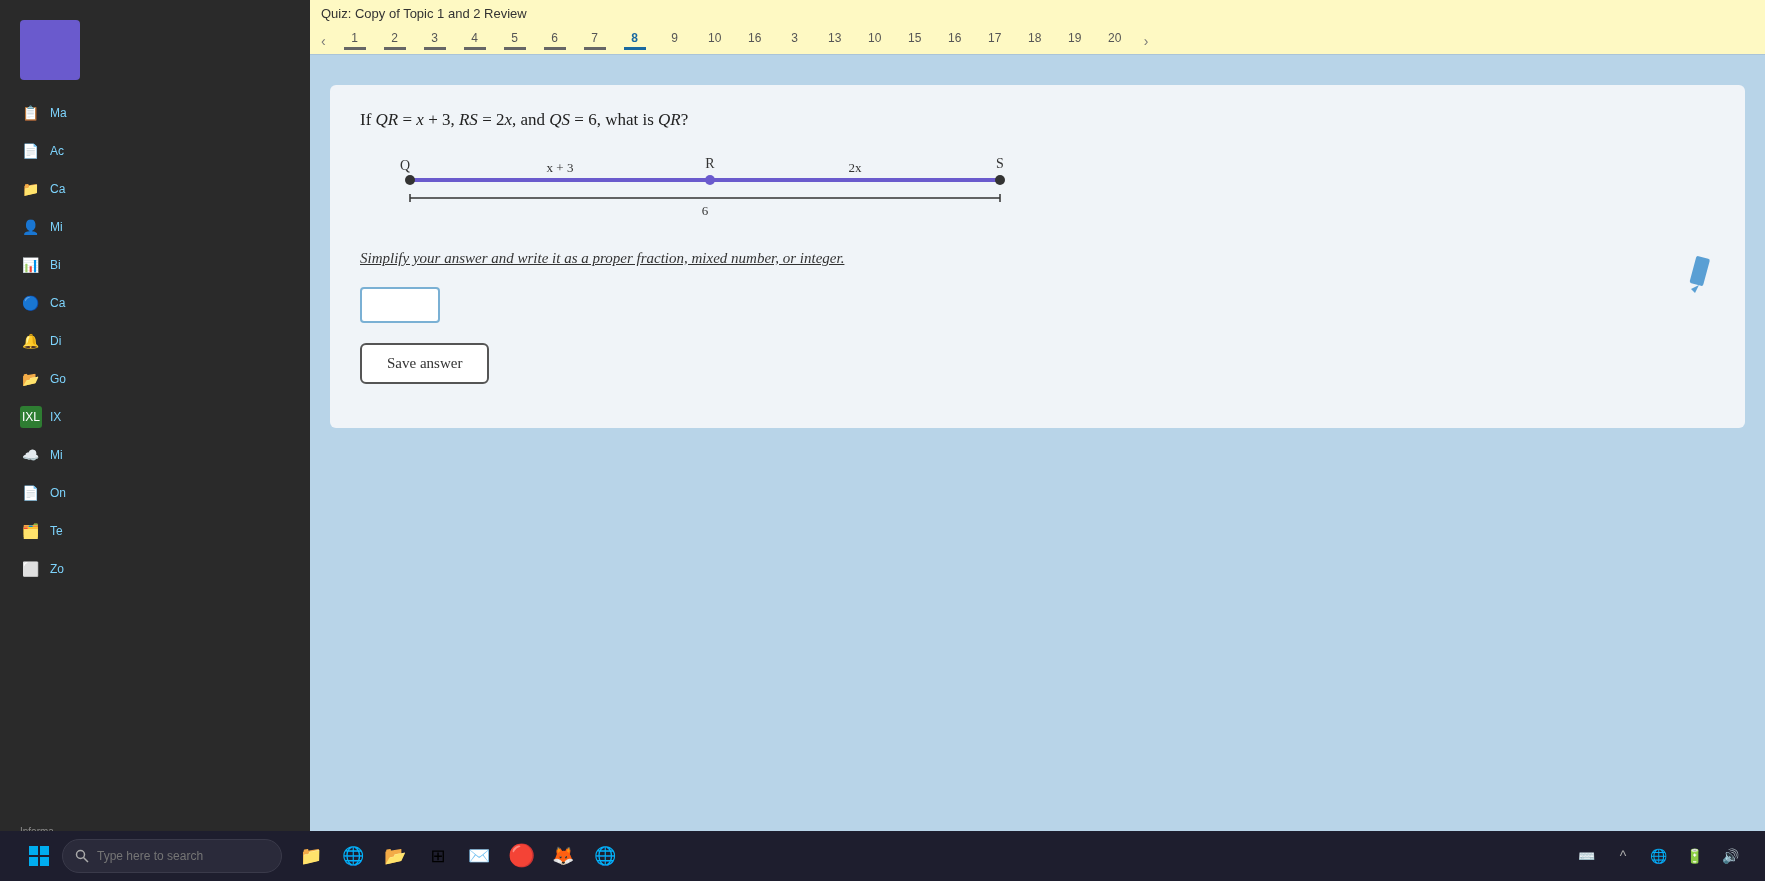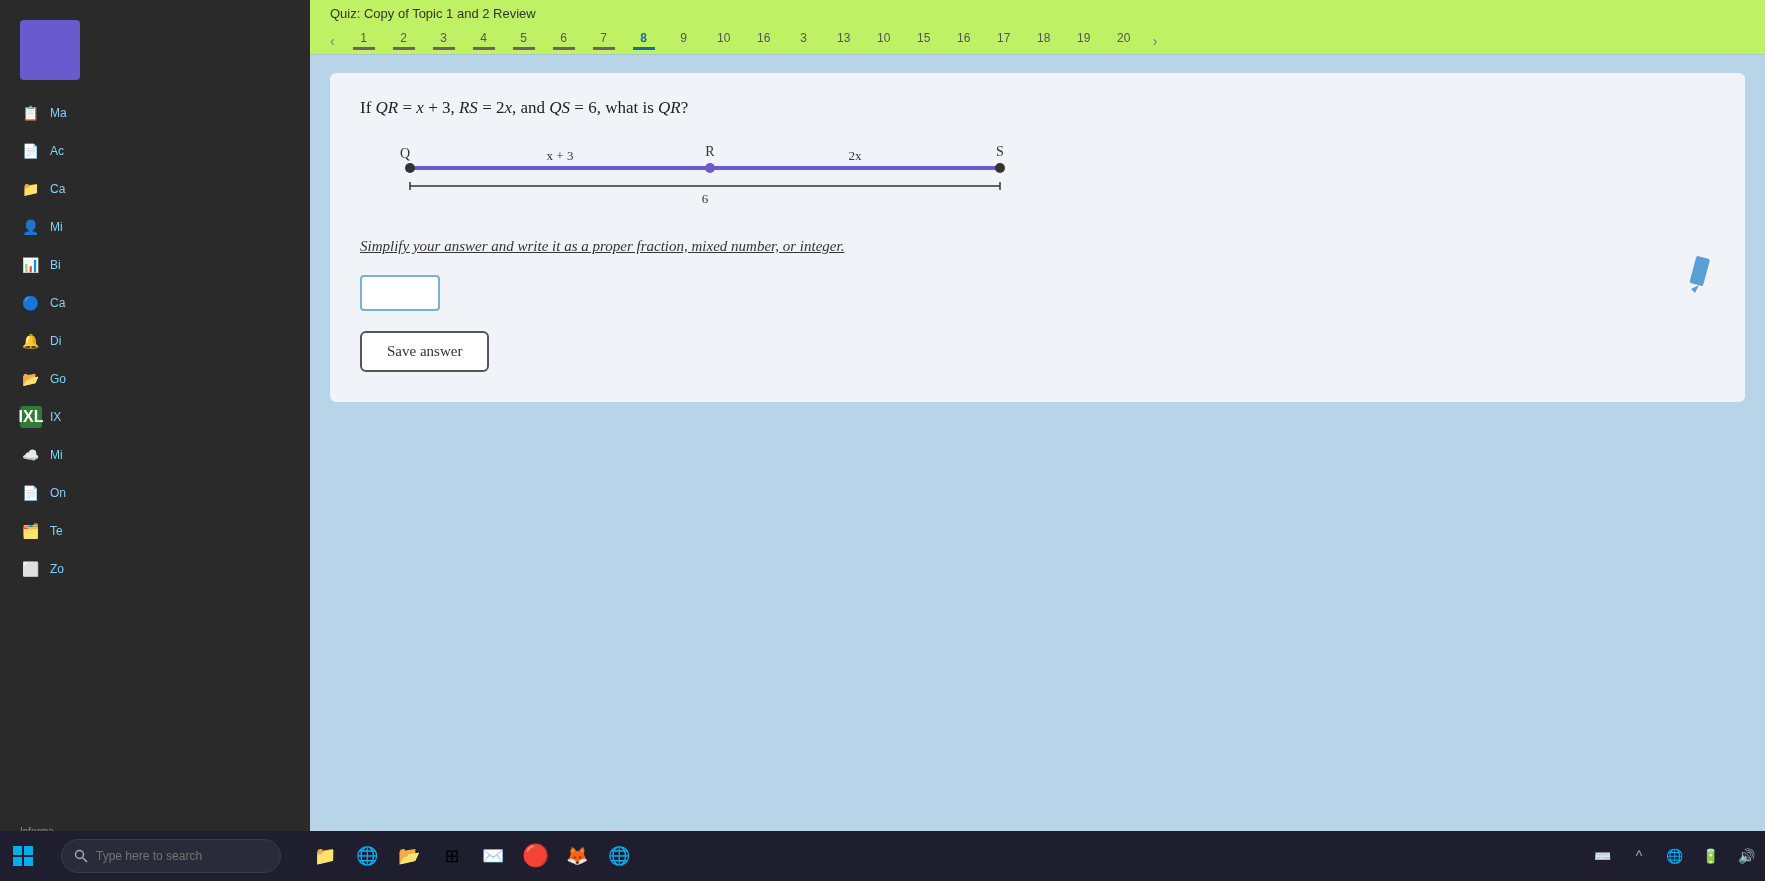--- a/index.html
+++ b/index.html
@@ -76,22 +76,22 @@
       flex: 1;
       display: flex;
       flex-direction: column;
       background: #b8d4e8;
       height: 881px;
       overflow: hidden;
     }
 
     
     .quiz-header {
-      background: #bef264;
-      padding: 6px 20px 0 20px;
+      background: #fef9c3;
+      padding: 6px 20px 0 11px;
       border-bottom: 1px solid #aac4d8;
     }
 
     .quiz-title {
       font-size: 13px;
       color: #333;
       padding-bottom: 4px;
     }
 
     
@@ -136,23 +136,23 @@
       background: #1a69a0;
     }
 
     .q-num.answered .q-indicator {
       background: #666;
     }
 
     
     .question-card {
       background: #f0f4f8;
-      margin: 18px 20px;
+      margin: 30px 20px;
       border-radius: 6px;
-      padding: 25px 30px 30px 30px;
+      padding: 25px 30px 44px 30px;
       flex-shrink: 0;
     }
 
     .question-text {
       font-size: 17px;
       color: #222;
       margin-bottom: 20px;
       font-family: Georgia, serif;
     }
 
@@ -222,22 +222,22 @@
     
     .taskbar {
       position: fixed;
       bottom: 0;
       left: 0;
       width: 1765px;
       height: 50px;
       background: #1e1e2e;
       display: flex;
       align-items: center;
-      padding: 0 4px;
-      gap: 19px;
+      padding: 0 20px;
+      gap: 4px;
       z-index: 1000;
     }
 
     .taskbar-start {
       width: 38px;
       height: 38px;
       display: flex;
       align-items: center;
       justify-content: center;
       cursor: pointer;
@@ -341,21 +341,21 @@
   </div>
   <div class="sidebar-item">
     <span class="sidebar-icon">🔔</span>
     <span class="sidebar-label">Di</span>
   </div>
   <div class="sidebar-item">
     <span class="sidebar-icon">📂</span>
     <span class="sidebar-label">Go</span>
   </div>
   <div class="sidebar-item">
-    <span class="sidebar-icon" style="background:#2e7d32; color:white; border-radius:3px; font-size:16px; font-weight:bold; width:22px; height:22px;">IXL</span>
+    <span class="sidebar-icon" style="background:#2e7d32; color:white; border-radius:3px; font-size:12px; font-weight:normal; width:22px; height:22px;">IXL</span>
     <span class="sidebar-label">IX</span>
   </div>
   <div class="sidebar-item">
     <span class="sidebar-icon">☁️</span>
     <span class="sidebar-label">Mi</span>
   </div>
   <div class="sidebar-item">
     <span class="sidebar-icon">📄</span>
     <span class="sidebar-label">On</span>
   </div>

